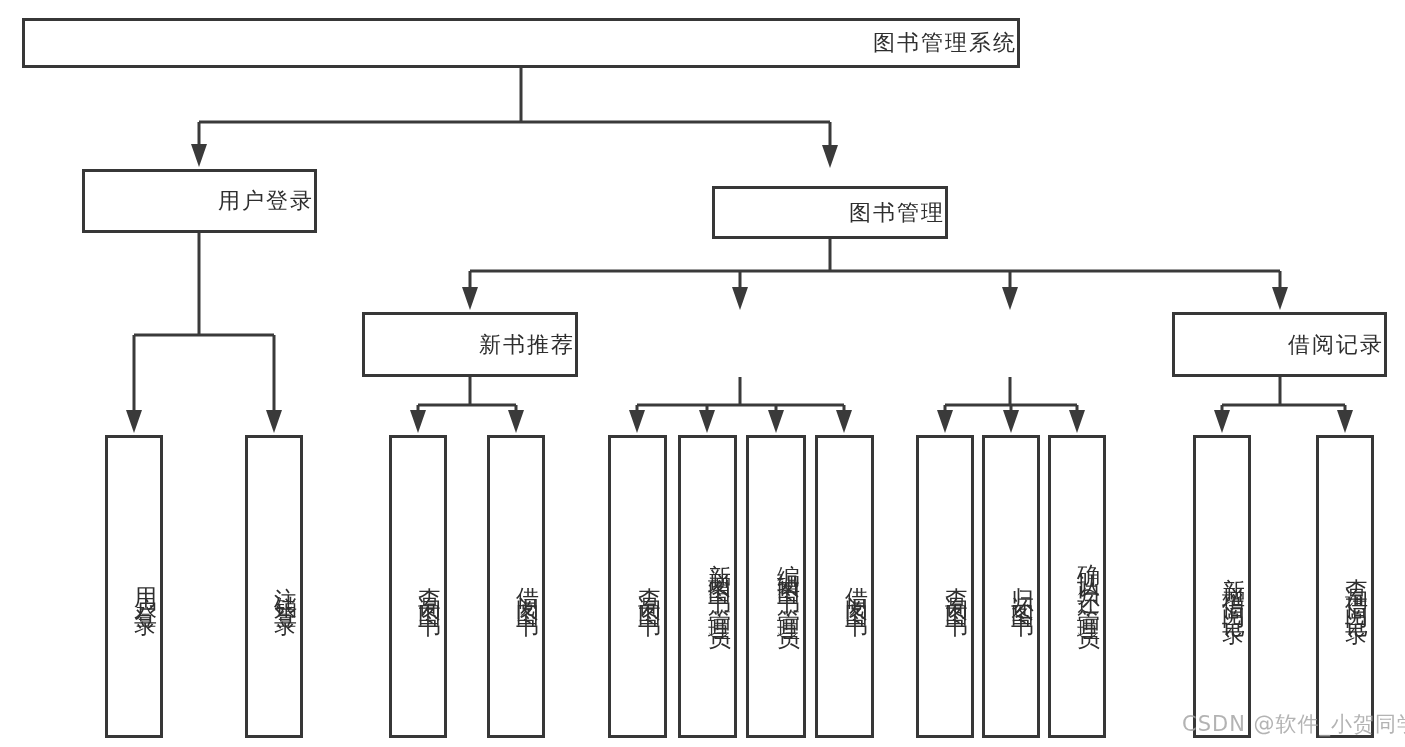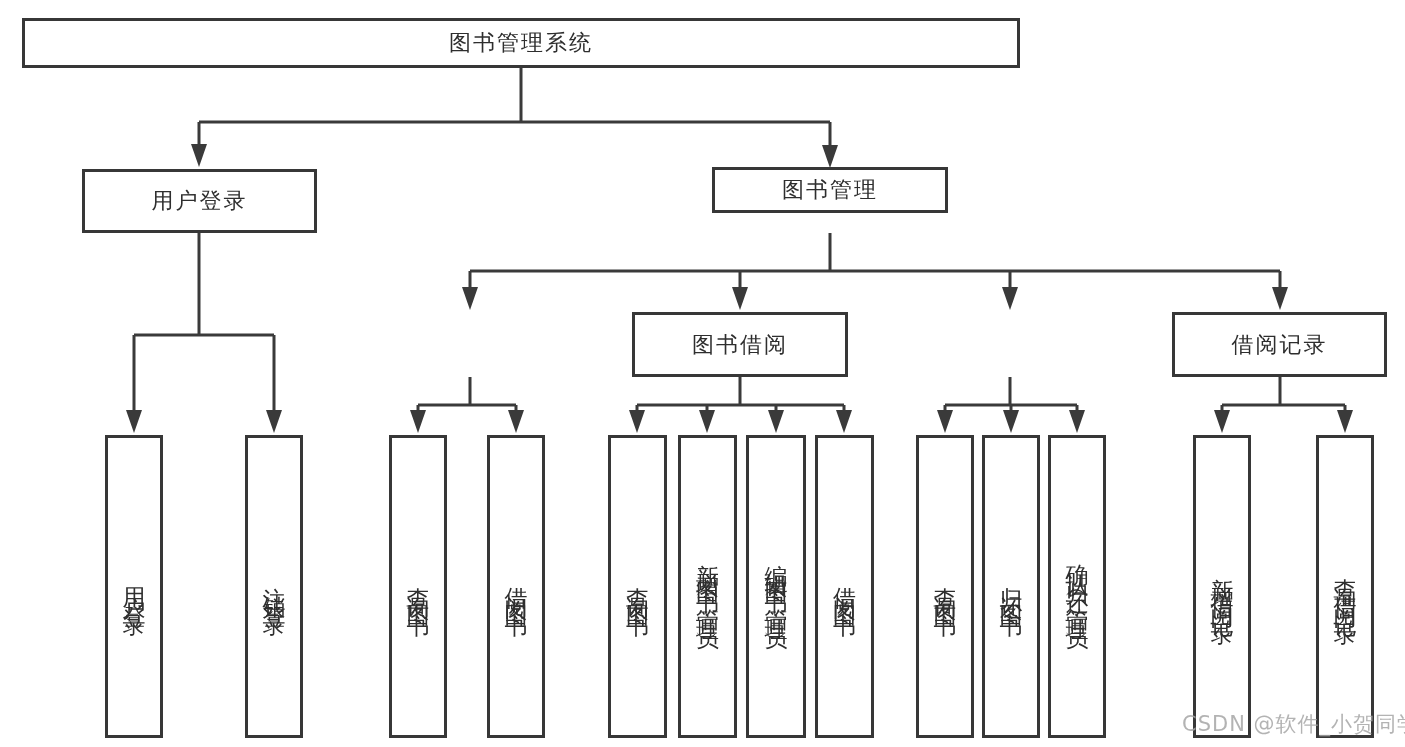--- a/index.html
+++ b/index.html
@@ -10,21 +10,21 @@
   .canvas{
     position:relative;width:1405px;height:747px;overflow:hidden;
     background:var(--background);
     font-family:"DejaVu Sans","Liberation Sans",sans-serif;
   }
   svg.connectors{position:absolute;left:0;top:0;width:1405px;height:747px;}
   svg.connectors path{stroke:var(--line);stroke-width:3;fill:none;}
   svg.connectors polygon{fill:var(--line);stroke:none;}
   .box{
     position:absolute;background:#fff;border:3px solid var(--border);
-    box-sizing:border-box;display:flex;align-items:center;justify-content:center;
+    box-sizing:border-box;display:flex;align-items:center;justify-content:flex-end;
     color:var(--text);
   }
   .box.h span{font-size:22px;letter-spacing:2px;white-space:nowrap;}
   .box.v span{
     writing-mode:vertical-rl;text-orientation:mixed;
     font-size:23px;letter-spacing:9px;line-height:1.25;white-space:nowrap;
   }
   .watermark{
     position:absolute;left:1182px;top:710px;z-index:5;
     font-size:21px;letter-spacing:1px;color:var(--watermark);opacity:.85;
@@ -72,26 +72,26 @@
     <polygon points="1337,410 1353,410 1345,433"></polygon>
   </svg>
 
   <div class="box h" style="left:22px;top:18px;width:998px;height:50px">
     <span>图书管理系统</span>
   </div>
 
   <div class="box h" style="left:82px;top:169px;width:235px;height:64px">
     <span>用户登录</span>
   </div>
-  <div class="box h" style="left:712px;top:167px;width:236px;height:46px">
+  <div class="box h" style="left:712px;top:186px;width:236px;height:53px">
     <span>图书管理</span>
   </div>
 
-  <div class="box h" style="left:632px;top:312px;width:216px;height:65px">
-    <span>图书借阅</span>
+  <div class="box h" style="left:362px;top:312px;width:216px;height:65px">
+    <span>新书推荐</span>
   </div>
   <div class="box h" style="left:1172px;top:312px;width:215px;height:65px">
     <span>借阅记录</span>
   </div>
 
   <div class="box v" style="left:105px;top:435px;width:58px;height:303px">
     <span>用户登录</span>
   </div>
   <div class="box v" style="left:245px;top:435px;width:58px;height:303px">
     <span>注销登录</span>

